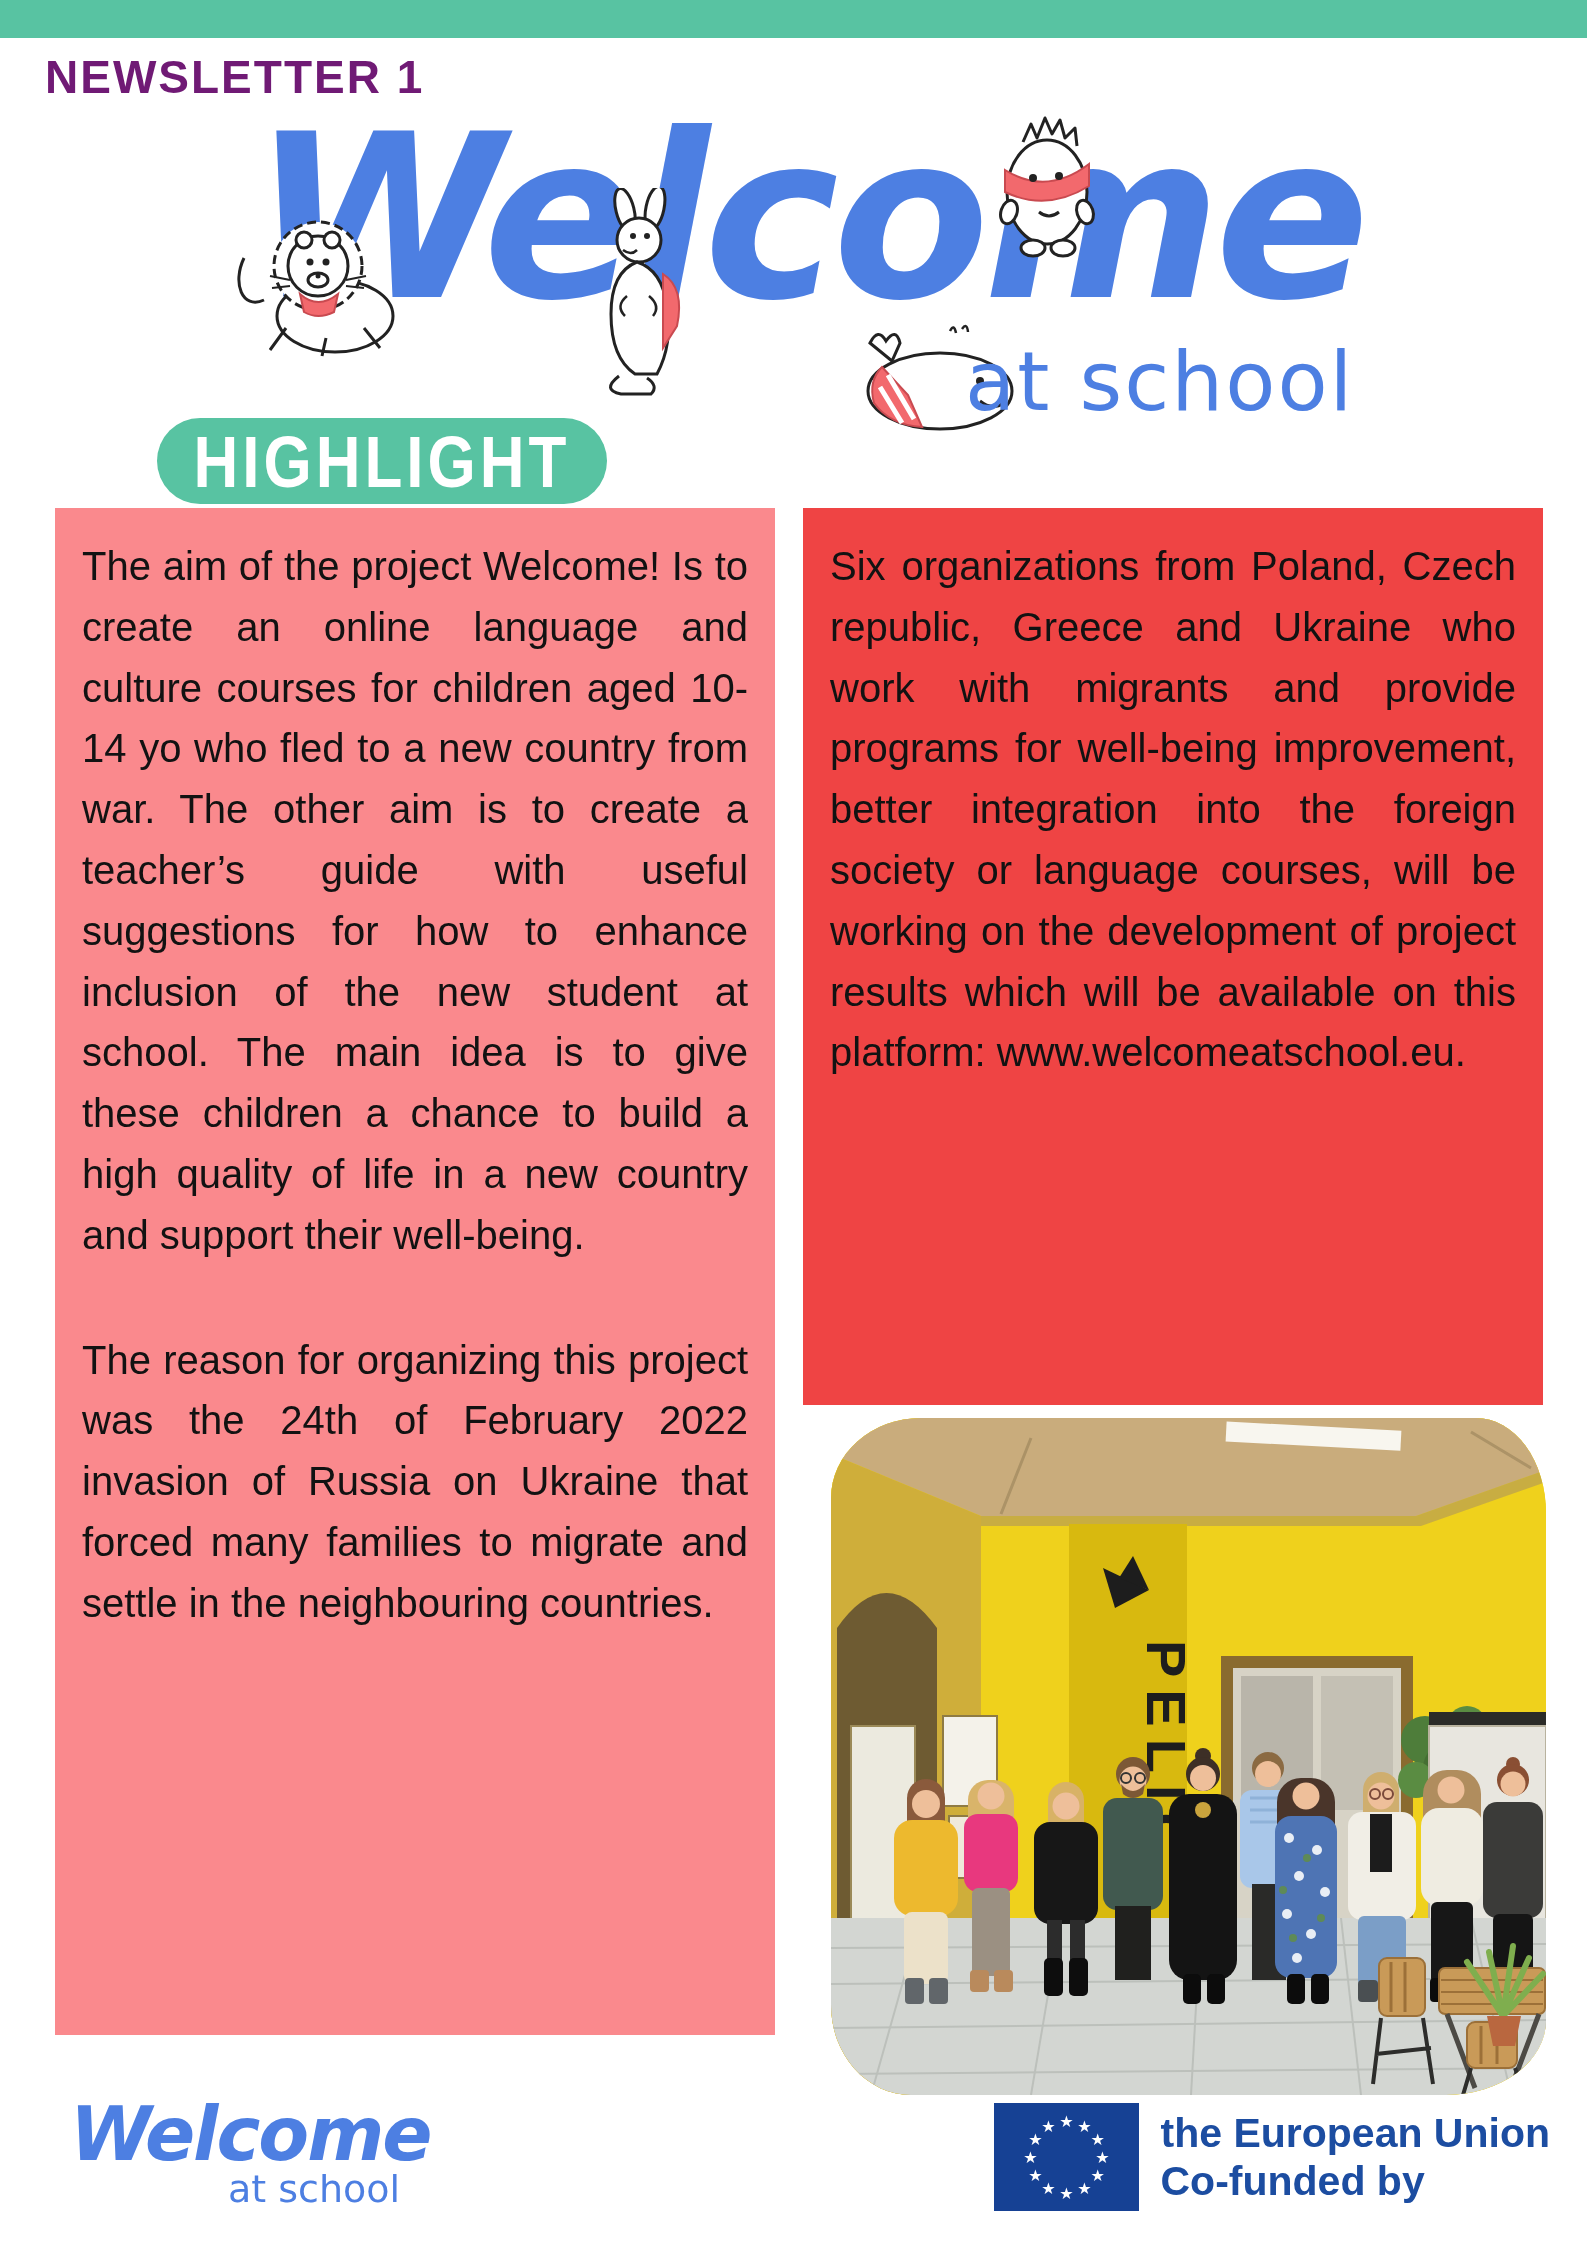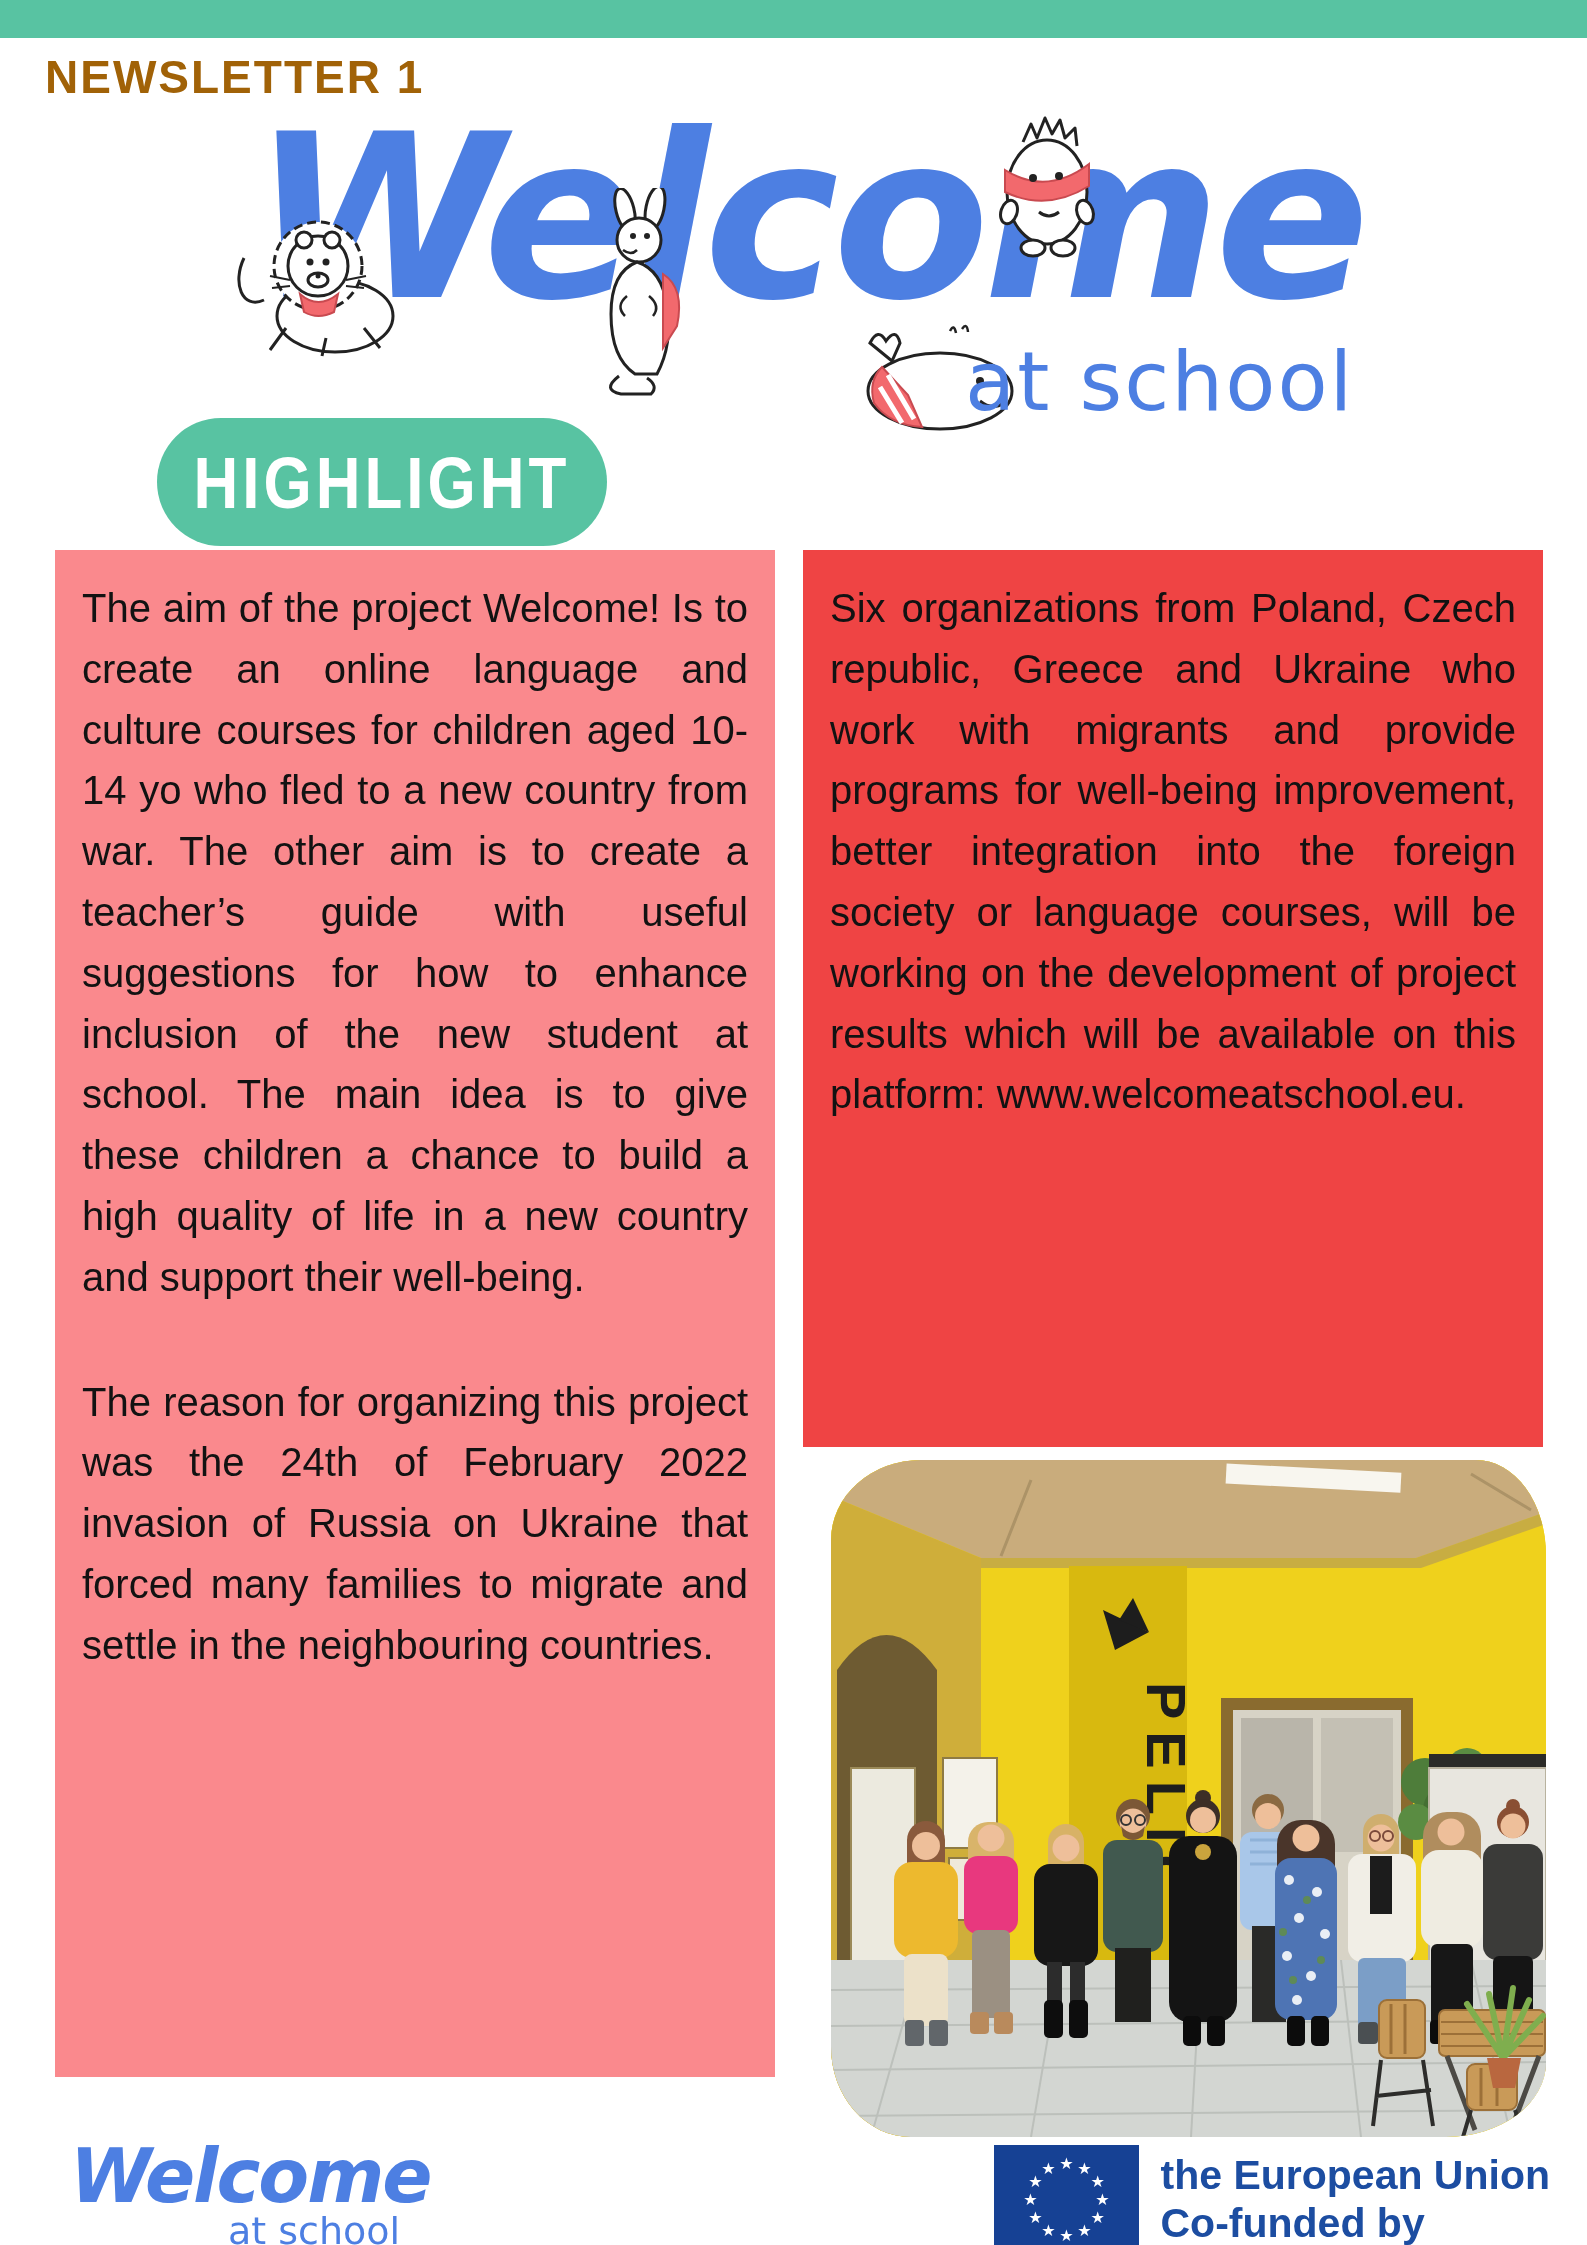--- a/index.html
+++ b/index.html
@@ -10,21 +10,21 @@
     font-family:"Liberation Sans", sans-serif;
     position:relative;
     overflow:hidden;
     color:#141414;
   }
   .top-bar { height:38px; width:100%; background:#58c3a2; }
 
   .header-row {
     display:flex; justify-content:space-between; align-items:flex-start;
     padding:12px 45px 0 45px;
-    color:#a16207; font-weight:700;
+    color:#701a75; font-weight:700;
     height:70px;
   }
   .newsletter-label { font-size:46px; letter-spacing:2px; }
   .issue-date { font-size:48px; letter-spacing:1px; }
 
   
   .logo-area { position:relative; height:306px; }
   .logo-word {
     position:absolute; left:252px; top:-38px;
     font-family:"DejaVu Sans", sans-serif;
@@ -37,21 +37,21 @@
     position:absolute; left:965px; top:226px;
     font-family:"DejaVu Sans", sans-serif;
     font-size:82px; color:#4d7fe2; font-weight:400;
     letter-spacing:2px;
   }
   .doodle { position:absolute; }
 
   
   .highlight-badge {
     margin:4px 0 0 157px;
-    width:450px; height:128px;
+    width:450px; height:86px;
     background:#58c3a2; border-radius:64px;
     display:flex; align-items:center; justify-content:center;
   }
   .highlight-badge span {
     color:#ffffff; font-weight:700; font-size:62px;
     letter-spacing:4px; transform:scaleY(1.18);
   }
 
   
   .columns { display:flex; gap:28px; margin:4px 37px 0 55px; align-items:flex-start; }

